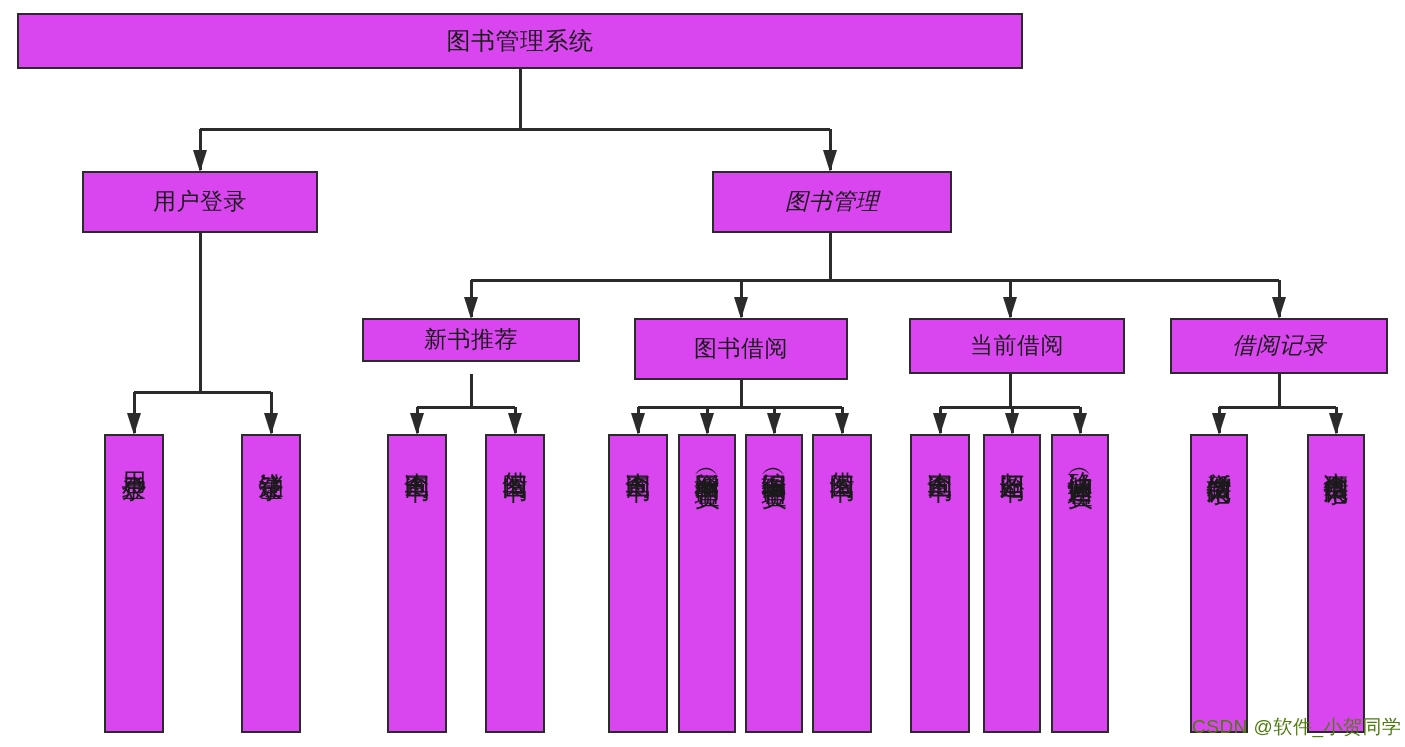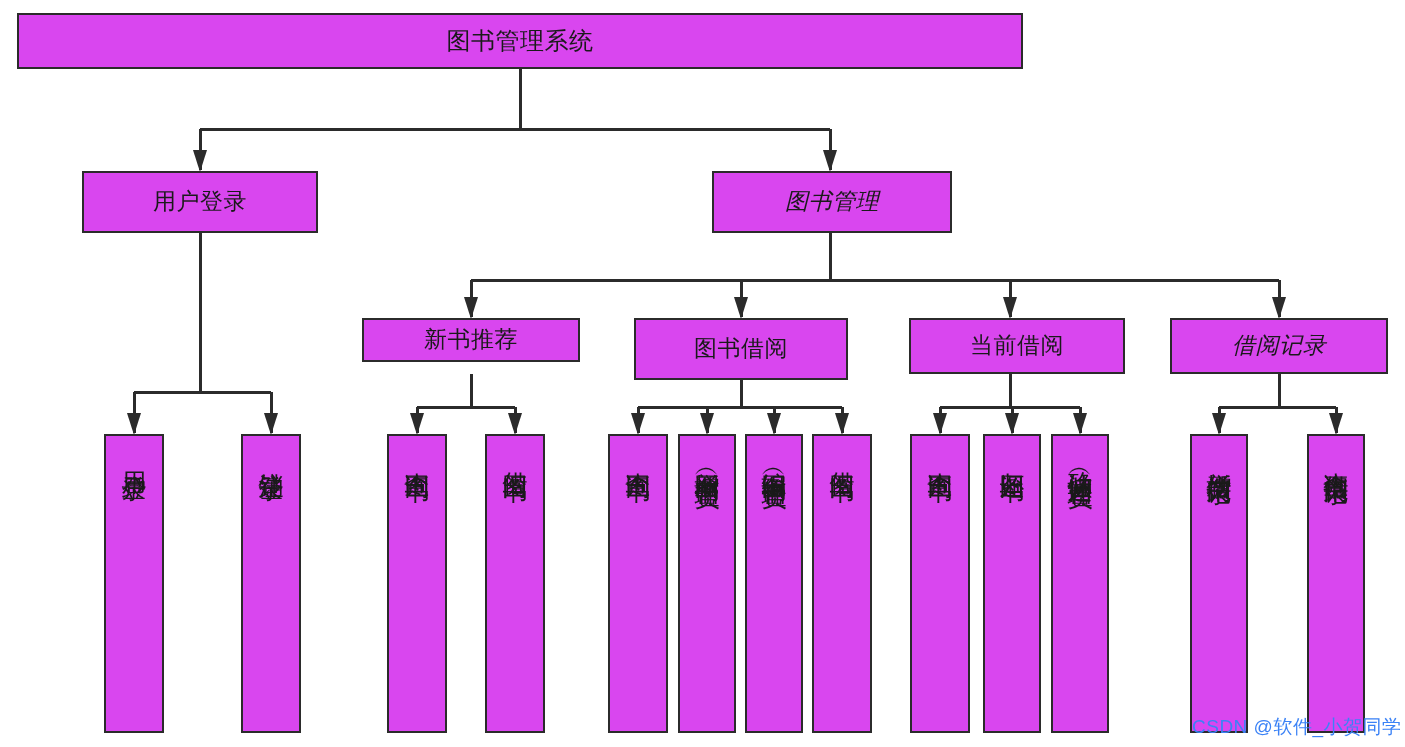--- a/index.html
+++ b/index.html
@@ -186,15 +186,15 @@
         <span class="label">确认归还（管理员）</span>
       </div>
       <div class="node vert" style="left: 1190px; top: 434px; width: 58px; height: 299px;">
         <span class="label">新增借阅记录</span>
       </div>
       <div class="node vert" style="left: 1307px; top: 434px; width: 58px; height: 299px;">
         <span class="label">查询借阅记录</span>
       </div>
     </div>
 
-  <div class="watermark" style="left: 1192px; top: 714px; color: #3b82f6;">CSDN @软件_小贺同学</div>
+  <div class="watermark" style="left: 1192px; top: 714px; color: #4d7c0f;">CSDN @软件_小贺同学</div>
 
 </div>
 
 </body></html>

